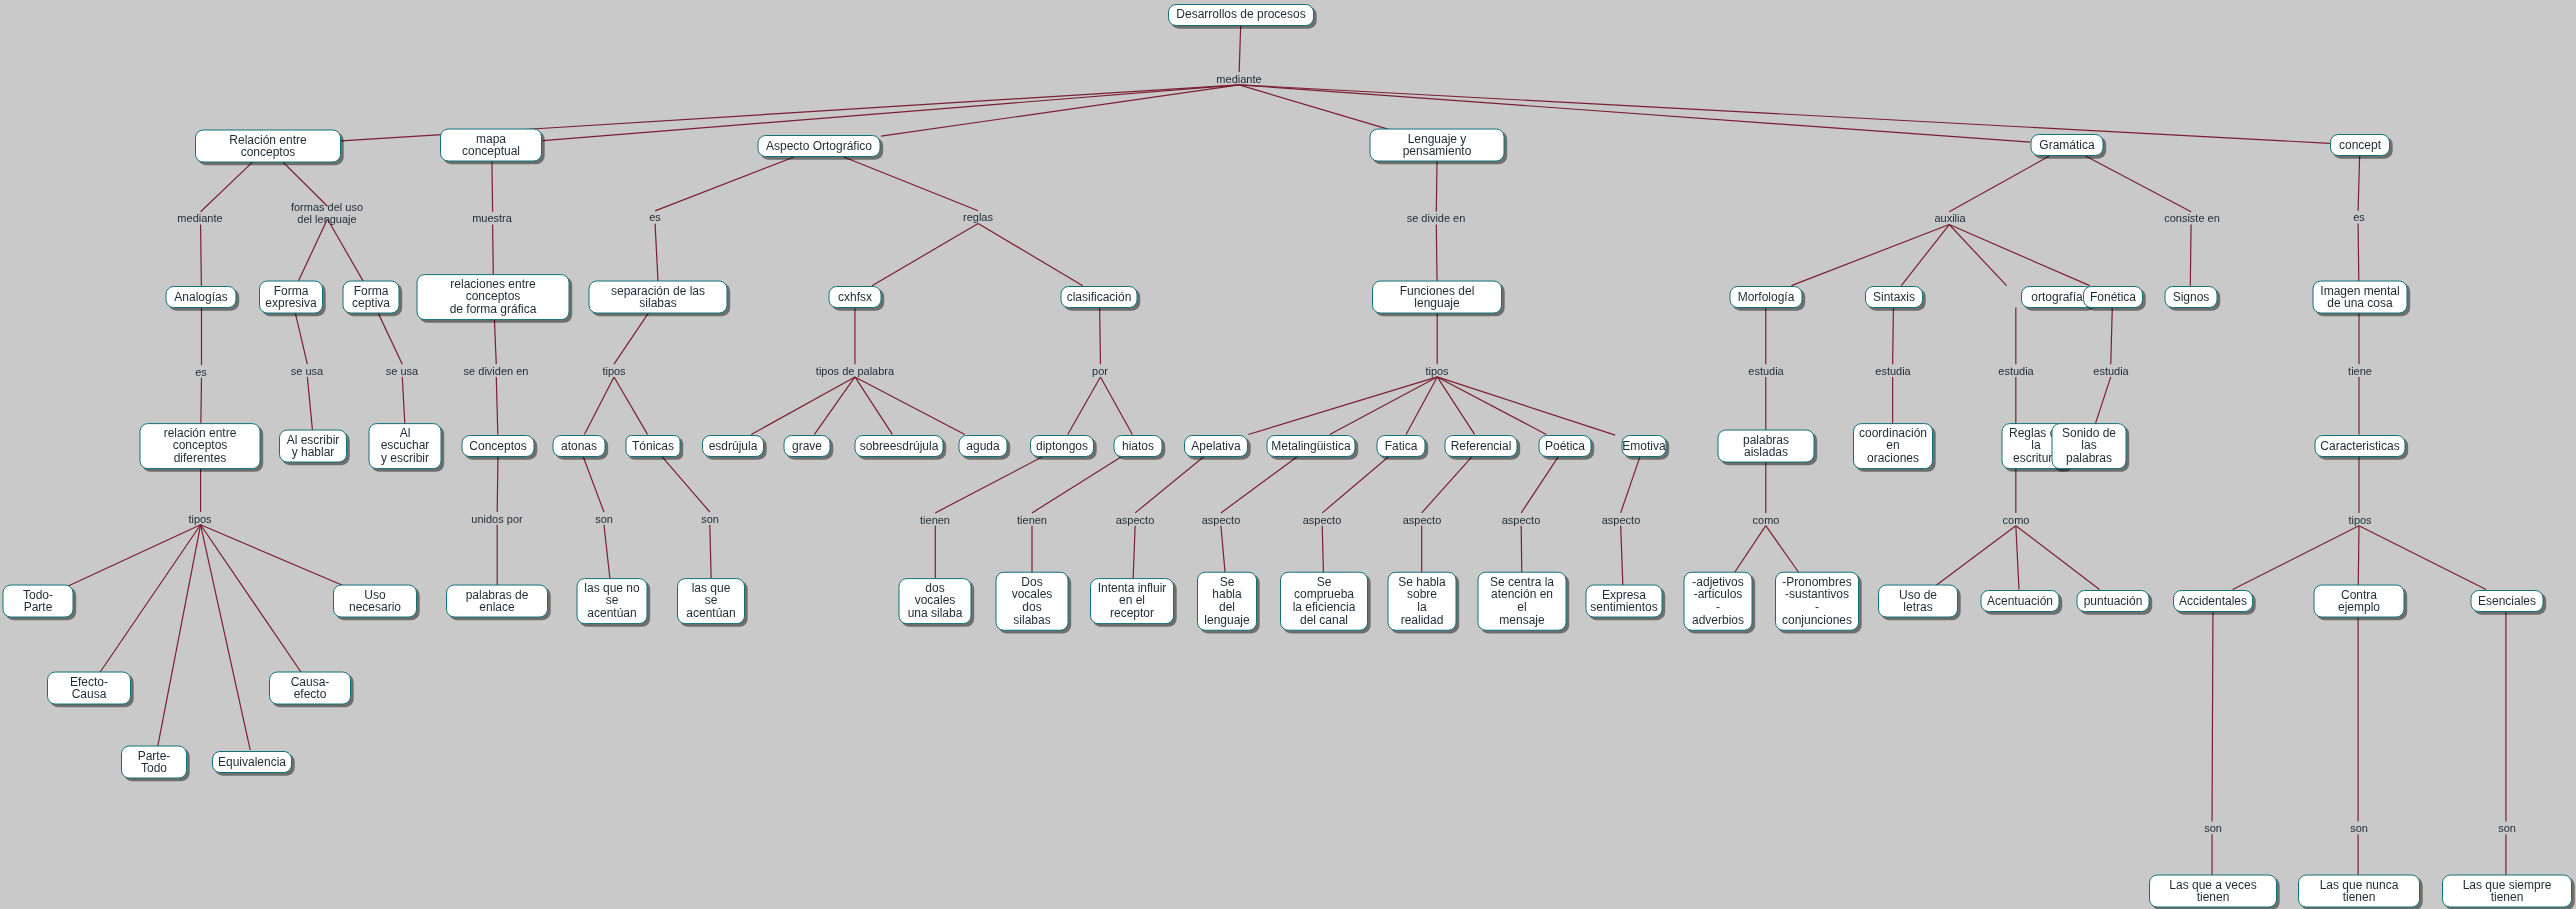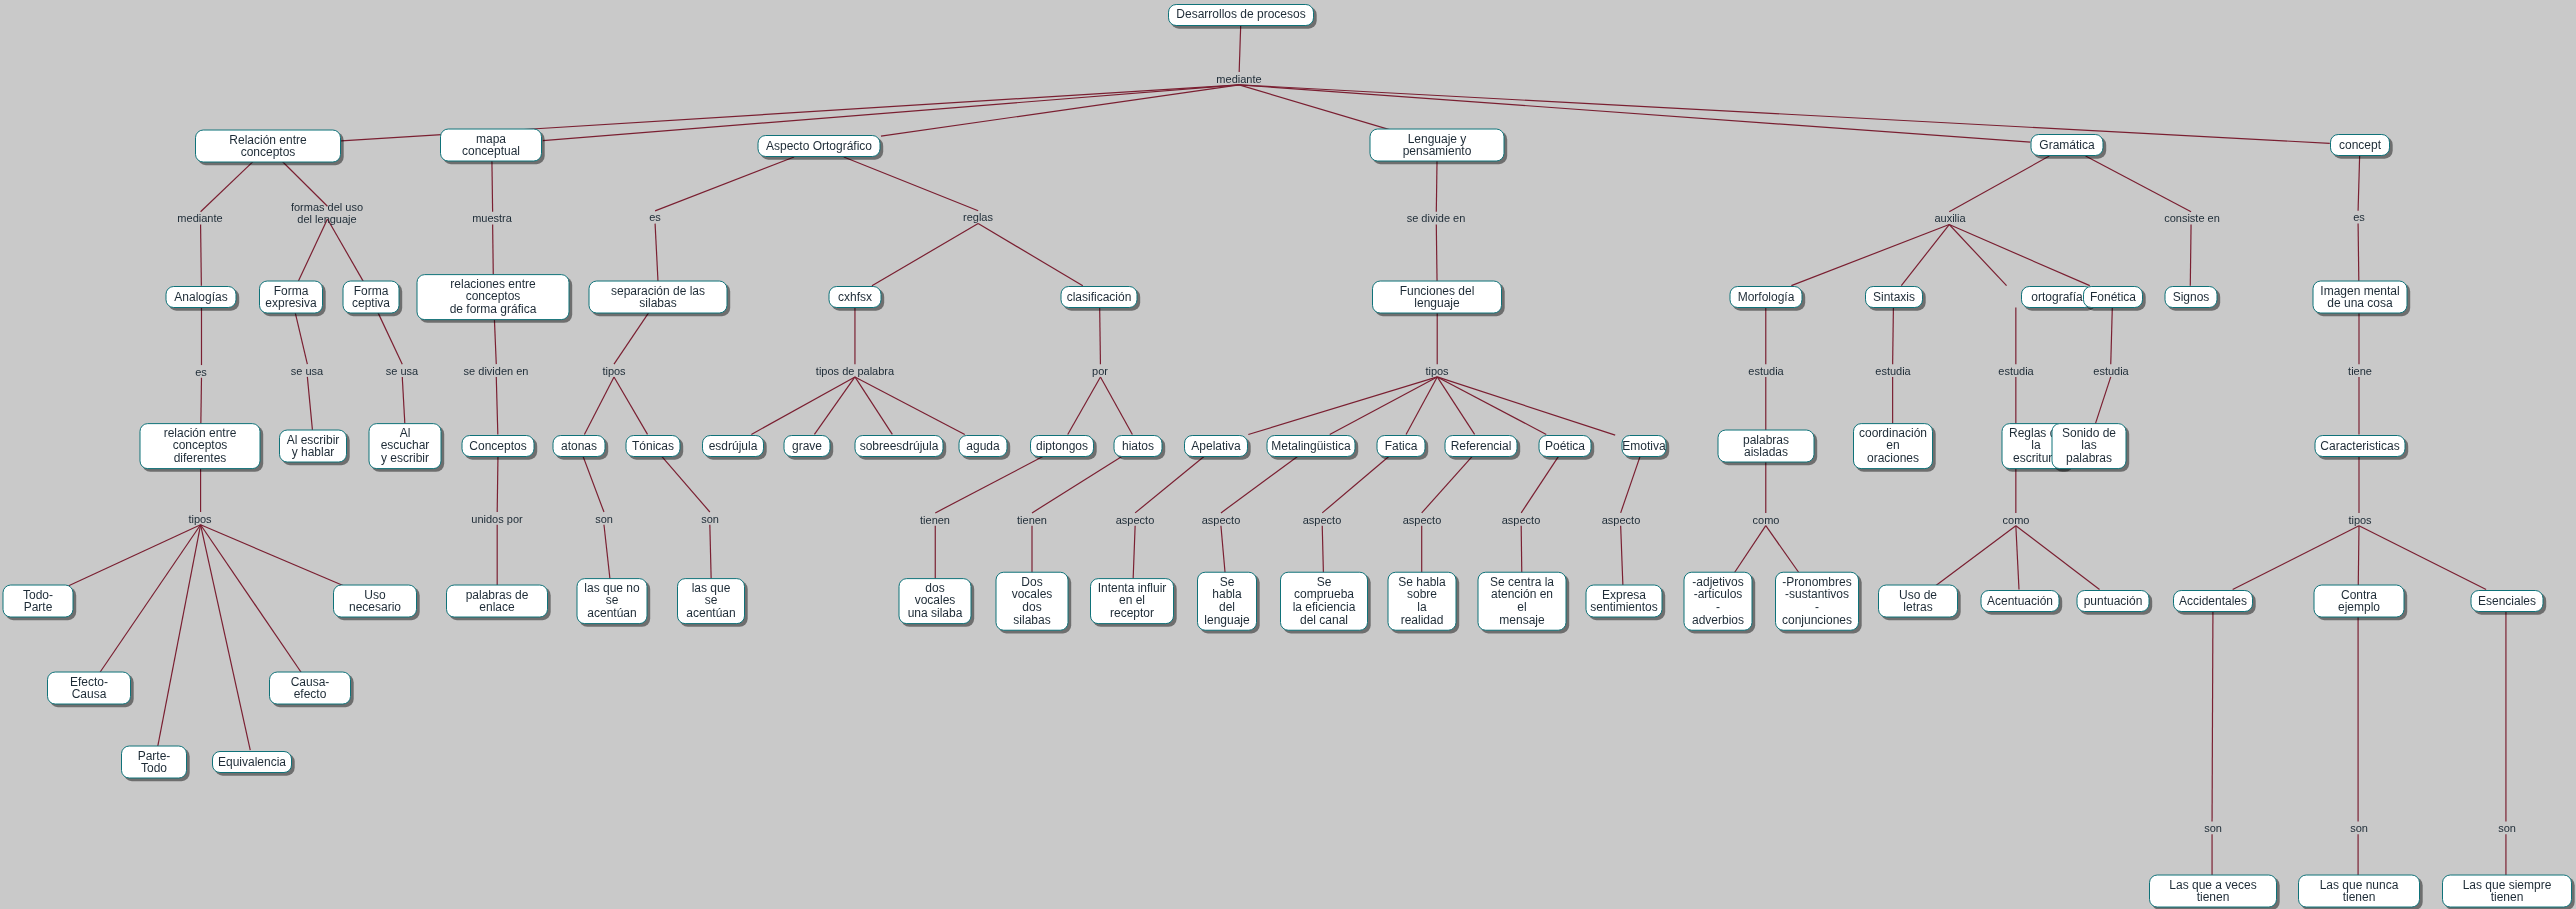--- a/index.html
+++ b/index.html
@@ -187,21 +187,21 @@
     <div class="node" style="left: 2360px; top: 297px; width: 95px; min-height: 31px; background: rgb(255, 255, 255); border-color: rgb(15, 114, 121); color: rgb(29, 43, 54);">Imagen mental
 de una cosa</div>
     <div class="node" style="left: 200px; top: 446px; width: 121px; min-height: 31px; background: rgb(255, 255, 255); border-color: rgb(15, 114, 121); color: rgb(29, 43, 54);">relación entre
 conceptos diferentes</div>
     <div class="node" style="left: 313px; top: 446px; width: 68px; min-height: 31px; background: rgb(255, 255, 255); border-color: rgb(15, 114, 121); color: rgb(29, 43, 54);">Al escribir
 y hablar</div>
     <div class="node" style="left: 405px; top: 446px; width: 73px; min-height: 31px; background: rgb(255, 255, 255); border-color: rgb(15, 114, 121); color: rgb(29, 43, 54);">Al escuchar
 y escribir</div>
     <div class="node" style="left: 498px; top: 446px; width: 73px; min-height: 22px; background: rgb(255, 255, 255); border-color: rgb(15, 114, 121); color: rgb(29, 43, 54);">Conceptos</div>
     <div class="node" style="left: 579px; top: 446px; width: 53px; min-height: 22px; background: rgb(255, 255, 255); border-color: rgb(15, 114, 121); color: rgb(29, 43, 54);">atonas</div>
-    <div class="node" style="left: 653px; top: 446px; width: 55px; min-height: 22px; background: rgb(255, 255, 255); border-color: rgb(15, 114, 121); color: rgb(29, 43, 54);">Tónicas</div>
+    <div class="node" style="left: 653px; top: 446px; width: 55px; min-height: 22px; background: rgb(255, 255, 255); border-color: rgb(15, 114, 121); color: rgb(29, 43, 54); border-radius: 6px;">Tónicas</div>
     <div class="node" style="left: 733px; top: 446px; width: 62px; min-height: 22px; background: rgb(255, 255, 255); border-color: rgb(15, 114, 121); color: rgb(29, 43, 54);">esdrújula</div>
     <div class="node" style="left: 807px; top: 446px; width: 47px; min-height: 22px; background: rgb(255, 255, 255); border-color: rgb(15, 114, 121); color: rgb(29, 43, 54);">grave</div>
     <div class="node" style="left: 899px; top: 446px; width: 89px; min-height: 22px; background: rgb(255, 255, 255); border-color: rgb(15, 114, 121); color: rgb(29, 43, 54);">sobreesdrújula</div>
     <div class="node" style="left: 983px; top: 446px; width: 49px; min-height: 22px; background: rgb(255, 255, 255); border-color: rgb(15, 114, 121); color: rgb(29, 43, 54);">aguda</div>
     <div class="node" style="left: 1062px; top: 446px; width: 64px; min-height: 22px; background: rgb(255, 255, 255); border-color: rgb(15, 114, 121); color: rgb(29, 43, 54);">diptongos</div>
     <div class="node" style="left: 1138px; top: 446px; width: 49px; min-height: 22px; background: rgb(255, 255, 255); border-color: rgb(15, 114, 121); color: rgb(29, 43, 54);">hiatos</div>
     <div class="node" style="left: 1216px; top: 446px; width: 64px; min-height: 22px; background: rgb(255, 255, 255); border-color: rgb(15, 114, 121); color: rgb(29, 43, 54);">Apelativa</div>
     <div class="node" style="left: 1311px; top: 446px; width: 89px; min-height: 22px; background: rgb(255, 255, 255); border-color: rgb(15, 114, 121); color: rgb(29, 43, 54);">Metalingüistica</div>
     <div class="node" style="left: 1401px; top: 446px; width: 49px; min-height: 22px; background: rgb(255, 255, 255); border-color: rgb(15, 114, 121); color: rgb(29, 43, 54);">Fatica</div>
     <div class="node" style="left: 1481px; top: 446px; width: 73px; min-height: 22px; background: rgb(255, 255, 255); border-color: rgb(15, 114, 121); color: rgb(29, 43, 54);">Referencial</div>

